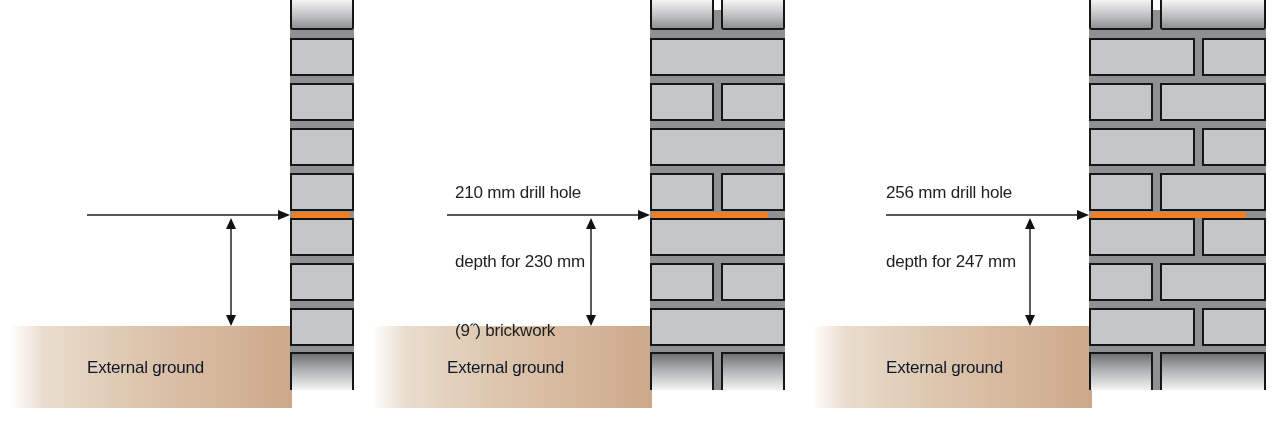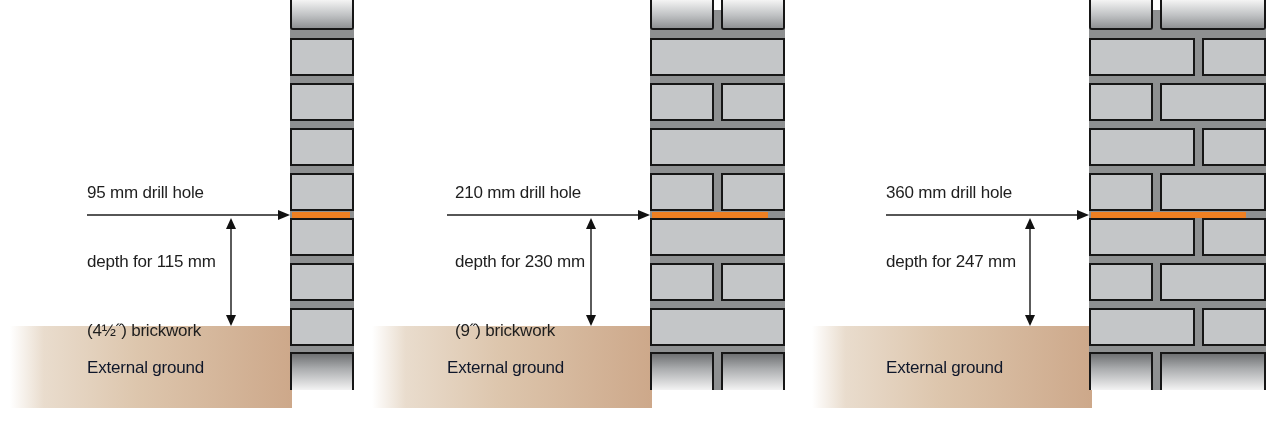--- a/index.html
+++ b/index.html
@@ -29,25 +29,20 @@
     <div class="brick" style="left:0;top:73px;width:64px;height:38px;"></div>
     <div class="brick" style="left:0;top:118px;width:64px;height:38px;"></div>
     <div class="brick" style="left:0;top:163px;width:64px;height:38px;"></div>
     <div class="dpc" style="left:2px;width:58px;top:202px;"></div>
     <div class="brick" style="left:0;top:208px;width:64px;height:38px;"></div>
     <div class="brick" style="left:0;top:253px;width:64px;height:38px;"></div>
     <div class="brick" style="left:0;top:298px;width:64px;height:38px;"></div>
     <div class="brick bottom" style="left:0;top:342px;width:64px;height:38px;"></div>
   </div>
 
-  <div class="caption" style="left:87px;top:135px;">
-    <div>95 mm drill hole</div>
-    <div>depth for 115 mm</div>
-    <div>(4½˝) brickwork</div>
-  </div>
 
   <svg width="400" height="424">
     <g>
       <line x1="87" y1="215" x2="280" y2="215" stroke="#1e1e1e" stroke-width="1.6"></line>
       <polygon points="290,215 278,210 278,220" fill="#111"></polygon>
     </g>
     <g>
       <line x1="231" y1="226" x2="231" y2="318" stroke="#333" stroke-width="1.6"></line>
       <polygon points="231,218 226,229 236,229" fill="#111"></polygon>
       <polygon points="231,326 226,315 236,315" fill="#111"></polygon>
@@ -125,21 +120,21 @@
     <div class="brick" style="left:71px;top:253px;width:106px;height:38px;"></div>
 
     <div class="brick" style="left:0;top:298px;width:106px;height:38px;"></div>
     <div class="brick" style="left:113px;top:298px;width:64px;height:38px;"></div>
 
     <div class="brick bottom" style="left:0;top:342px;width:64px;height:38px;"></div>
     <div class="brick bottom" style="left:71px;top:342px;width:106px;height:38px;"></div>
   </div>
 
   <div class="caption" style="left:886px;top:135px;">
-    <div>360 mm drill hole</div>
+    <div>256 mm drill hole</div>
     <div>depth for 247 mm</div>
   </div>
 
   <svg width="1280" height="424">
     <g>
       <line x1="886" y1="215" x2="1079" y2="215" stroke="#1e1e1e" stroke-width="1.6"></line>
       <polygon points="1089,215 1077,210 1077,220" fill="#111"></polygon>
     </g>
     <g>
       <line x1="1030" y1="226" x2="1030" y2="318" stroke="#333" stroke-width="1.6"></line>

